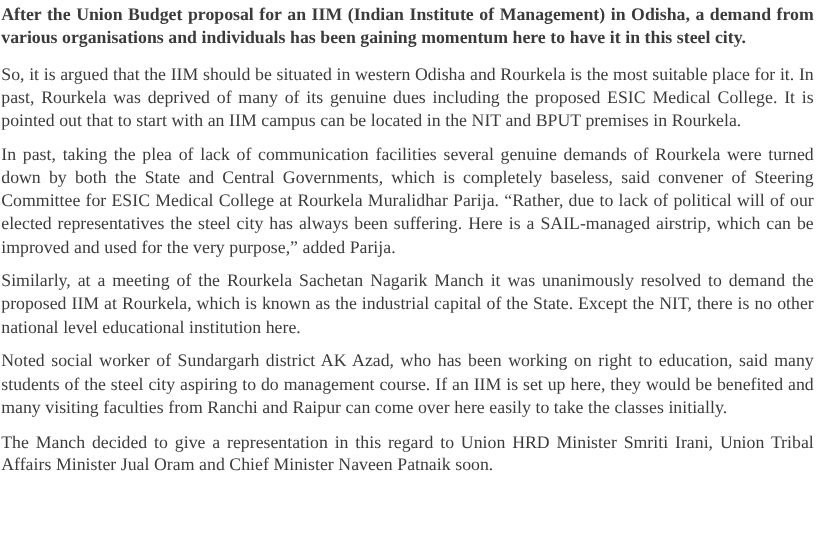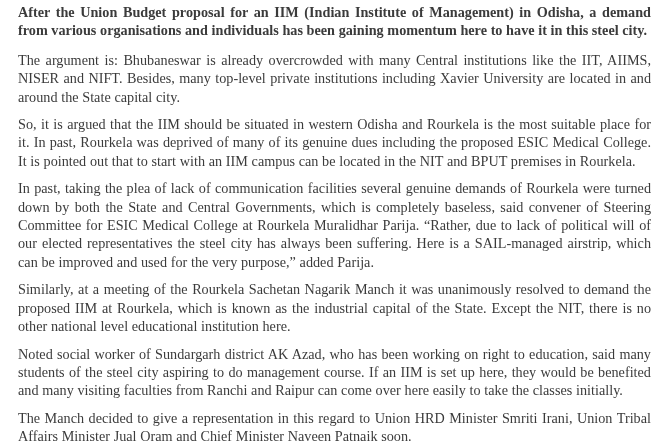--- a/index.html
+++ b/index.html
@@ -11,21 +11,21 @@
     width: 656px;
     height: 448px;
     overflow: hidden;
     font-family: "Liberation Serif", "DejaVu Serif", serif;
     color: #3b3b3b;
     -webkit-font-smoothing: antialiased;
   }
   .article {
     box-sizing: border-box;
     width: 656px;
-    padding: 3px 5px 0 18px;
+    padding: 3px 5px 0 1px;
   }
   .para {
     margin: 0 0 9px 0;
     font-size: 14.2px;
     line-height: 18.4px;
     text-align: justify;
     text-justify: inter-word;
     letter-spacing: 0.02px;
     word-spacing: 0.1px;
   }
@@ -36,19 +36,18 @@
   }
   .para:last-child {
     margin-bottom: 10px;
   }
 </style>
 </head>
 <body>
 
 <div class="article">
   <p class="para lead">After the Union Budget proposal for an IIM (Indian Institute of Management) in Odisha, a demand from various organisations and individuals has been gaining momentum here to have it in this steel city.</p>
-  <p class="para">The argument is: Bhubaneswar is already overcrowded with many Central institutions like the IIT, AIIMS, NISER and NIFT. Besides, many top-level private institutions including Xavier University are located in and around the State capital city.</p>
   <p class="para">So, it is argued that the IIM should be situated in western Odisha and Rourkela is the most suitable place for it. In past, Rourkela was deprived of many of its genuine dues including the proposed ESIC Medical College. It is pointed out that to start with an IIM campus can be located in the NIT and BPUT premises in Rourkela.</p>
   <p class="para">In past, taking the plea of lack of communication facilities several genuine demands of Rourkela were turned down by both the State and Central Governments, which is completely baseless, said convener of Steering Committee for ESIC Medical College at Rourkela Muralidhar Parija. “Rather, due to lack of political will of our elected representatives the steel city has always been suffering. Here is a SAIL-managed airstrip, which can be improved and used for the very purpose,” added Parija.</p>
   <p class="para">Similarly, at a meeting of the Rourkela Sachetan Nagarik Manch it was unanimously resolved to demand the proposed IIM at Rourkela, which is known as the industrial capital of the State. Except the NIT, there is no other national level educational institution here.</p>
   <p class="para">Noted social worker of Sundargarh district AK Azad, who has been working on right to education, said many students of the steel city aspiring to do management course. If an IIM is set up here, they would be benefited and many visiting faculties from Ranchi and Raipur can come over here easily to take the classes initially.</p>
   <p class="para">The Manch decided to give a representation in this regard to Union HRD Minister Smriti Irani, Union Tribal Affairs Minister Jual Oram and Chief Minister Naveen Patnaik soon.</p>
 </div>
 
 </body></html>

